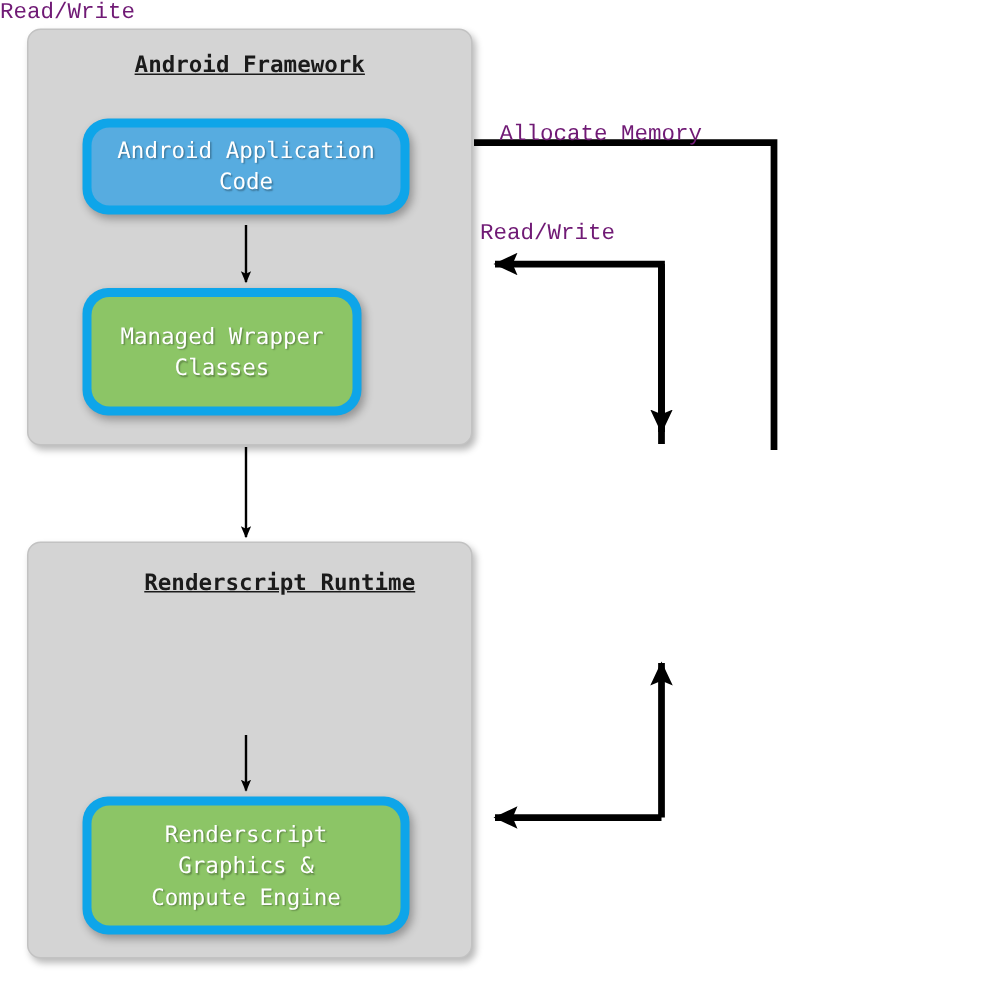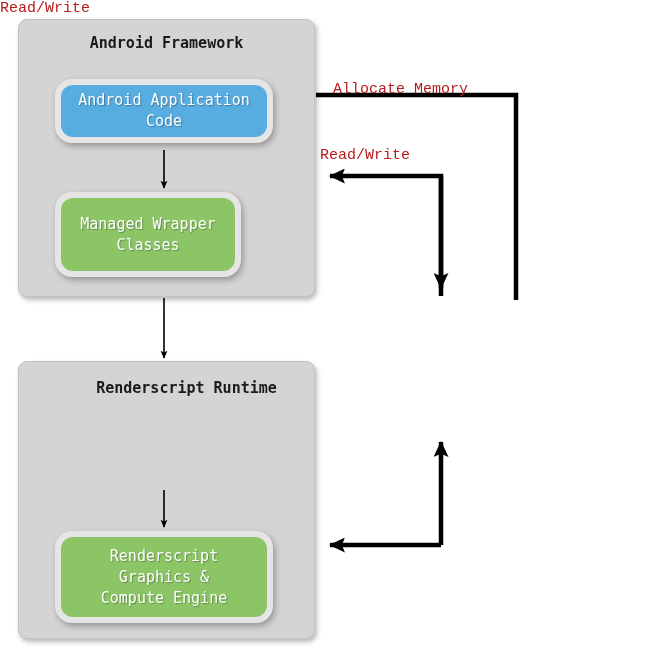--- a/index.html
+++ b/index.html
@@ -35,20 +35,21 @@
     position: absolute;
     left: 0;
     right: 0;
     text-align: center;
     font-family: "DejaVu Sans Mono", "Liberation Mono", monospace;
     font-size: 15px;
     font-weight: bold;
     color: #1b1b1b;
     letter-spacing: 0px;
     white-space: pre;
+    text-decoration: underline;
   }
 
   #panel-android-framework {
     left: 18px;
     top: 19px;
     width: 297px;
     height: 278px;
   }
   #panel-renderscript-runtime {
     left: 18px;
@@ -56,21 +57,21 @@
     width: 297px;
     height: 278px;
   }
   #title-android-framework { top: 14px; }
   #title-renderscript-runtime { top: 17px; padding-left: 40px; }
 
   
   .node {
     position: absolute;
     box-sizing: border-box;
-    background: #e5e5e5;
+    background: #0ea5e9;
     border-radius: 17px;
     padding: 6px;
     box-shadow: 2px 3px 6px rgba(0,0,0,0.30);
   }
   .node-inner {
     width: 100%;
     height: 100%;
     box-sizing: border-box;
     border-radius: 12px;
     display: flex;
@@ -102,21 +103,21 @@
     width: 657px;
     height: 659px;
     pointer-events: none;
   }
 
   
   .edge-label {
     position: absolute;
     font-family: "Liberation Mono", "DejaVu Sans Mono", monospace;
     font-size: 15px;
-    color: #b91c1c;
+    color: #701a75;
     white-space: pre;
   }
   #label-allocate-memory { left: 333px; top: 81px; text-align: center; }
   #label-read-write-top  { left: 320px; top: 147px; }
 </style>
 </head>
 <body>
 
 <div id="diagram-root">
 

